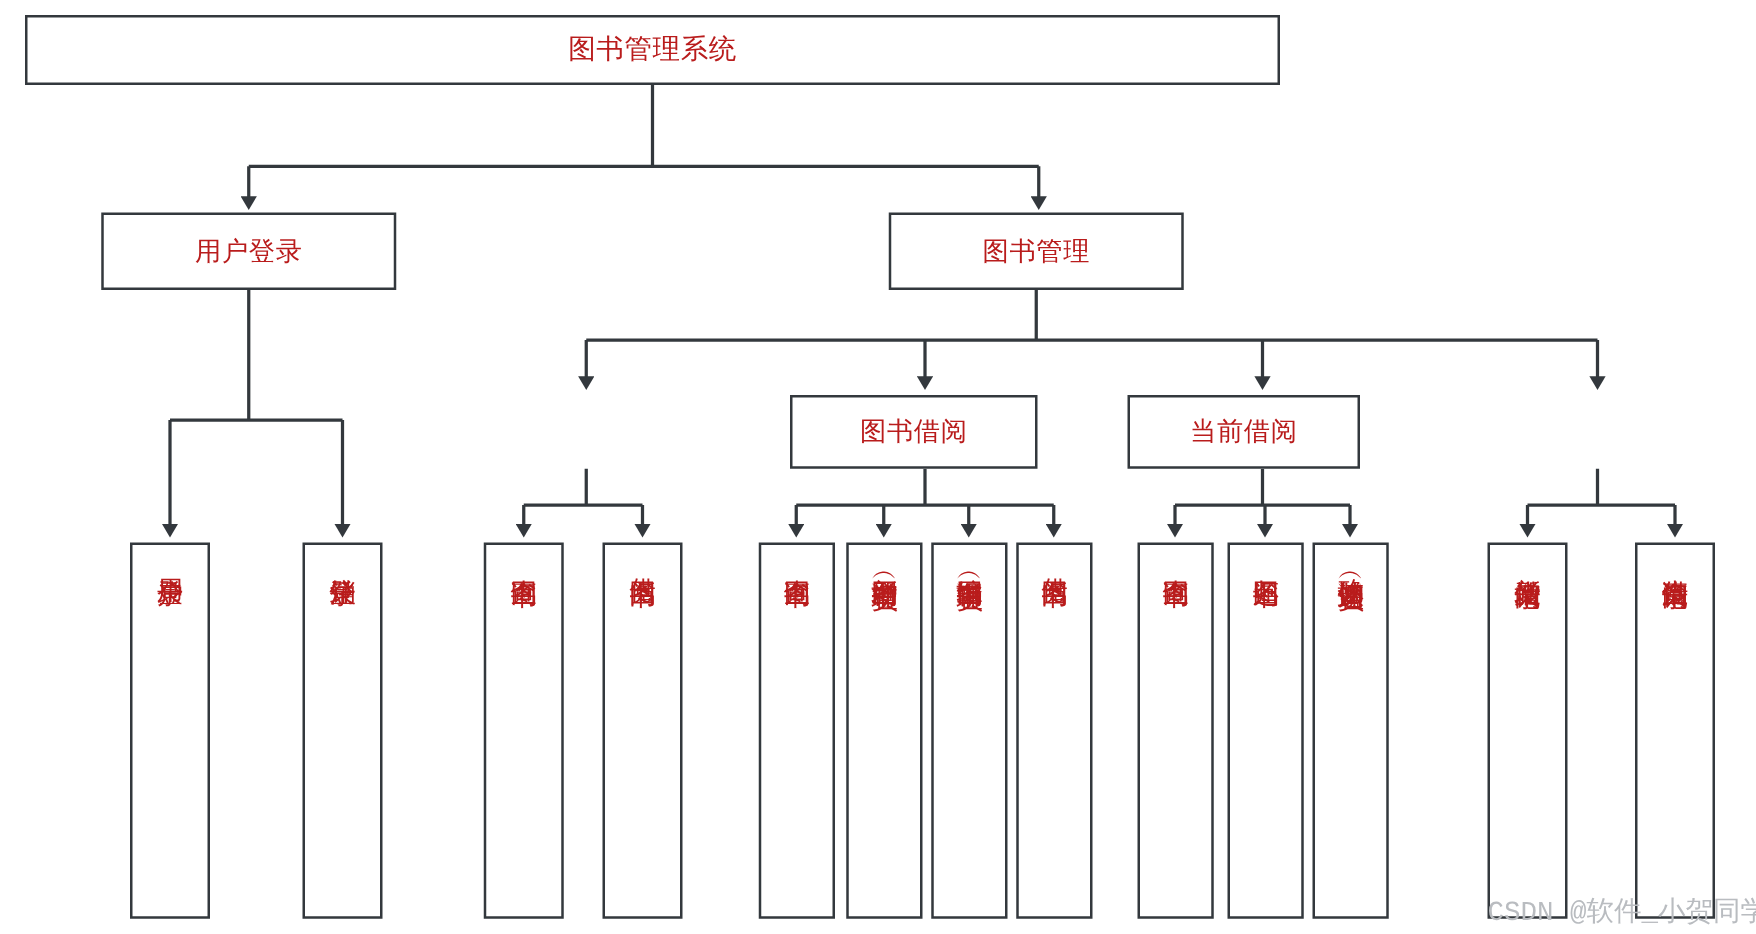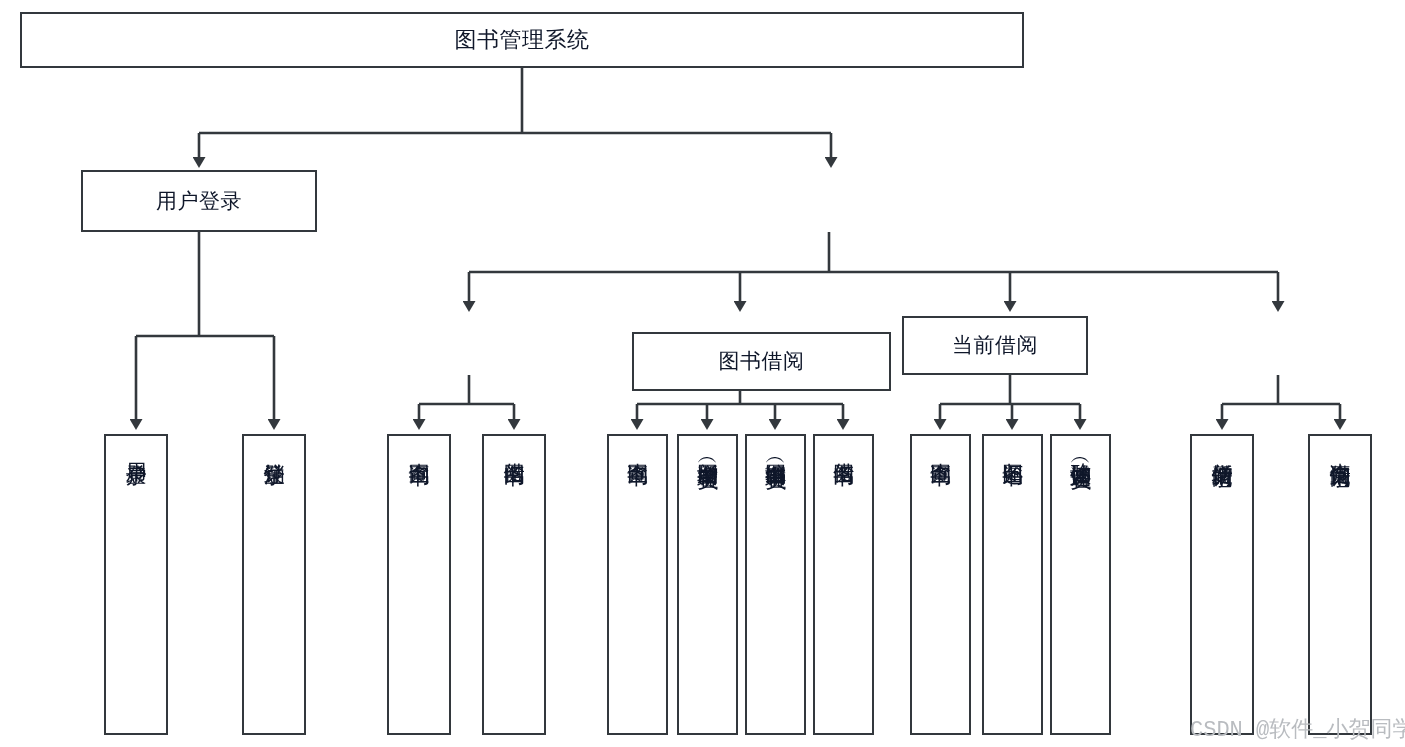--- a/index.html
+++ b/index.html
@@ -25,21 +25,21 @@
     height: 747px;
   }
   .node {
     position: absolute;
     box-sizing: border-box;
     border: 2px solid #33383d;
     background: #ffffff;
     display: flex;
     align-items: center;
     justify-content: center;
-    color: #0f172a;
+    color: #b91c1c;
     z-index: 2;
   }
   .node .lbl {
     display: block;
     text-align: center;
     line-height: 1.24;
     letter-spacing: 0.5px;
   }
   .node.horiz .lbl {
     font-size: 21px;
@@ -126,22 +126,25 @@
     </g>
   </svg>
 
   <div class="node horiz root" style="left:20px; top:12px; width:1004px; height:56px;">
     <span class="lbl">图书管理系统</span>
   </div>
 
   <div class="node horiz" style="left:81px; top:170px; width:236px; height:62px;">
     <span class="lbl">用户登录</span>
   </div>
+  <div class="node horiz" style="left:711px; top:170px; width:236px; height:62px;">
+    <span class="lbl">图书管理</span>
+  </div>
 
-  <div class="node horiz" style="left:632px; top:332px; width:259px; height:59px;align-items:center;">
+  <div class="node horiz" style="left:632px; top:316px; width:198px; height:59px;align-items:center;">
     <span class="lbl">图书借阅</span>
   </div>
   <div class="node horiz" style="left:902px; top:316px; width:186px; height:59px;">
     <span class="lbl">当前借阅</span>
   </div>
 
   <div class="node vert" style="left:104px; top:434px; width:64px; height:301px;">
     <span class="lbl">用户登录</span>
   </div>
   <div class="node vert" style="left:242px; top:434px; width:64px; height:301px;">

